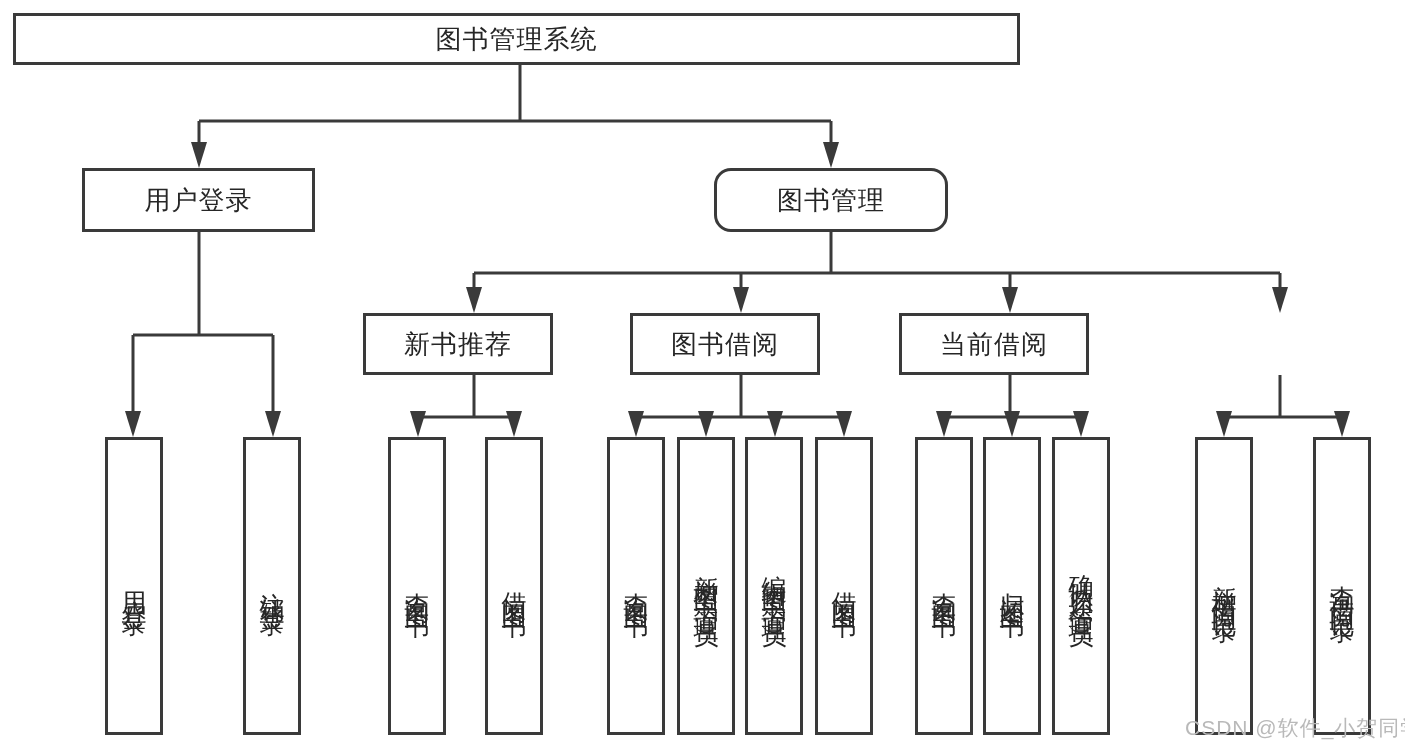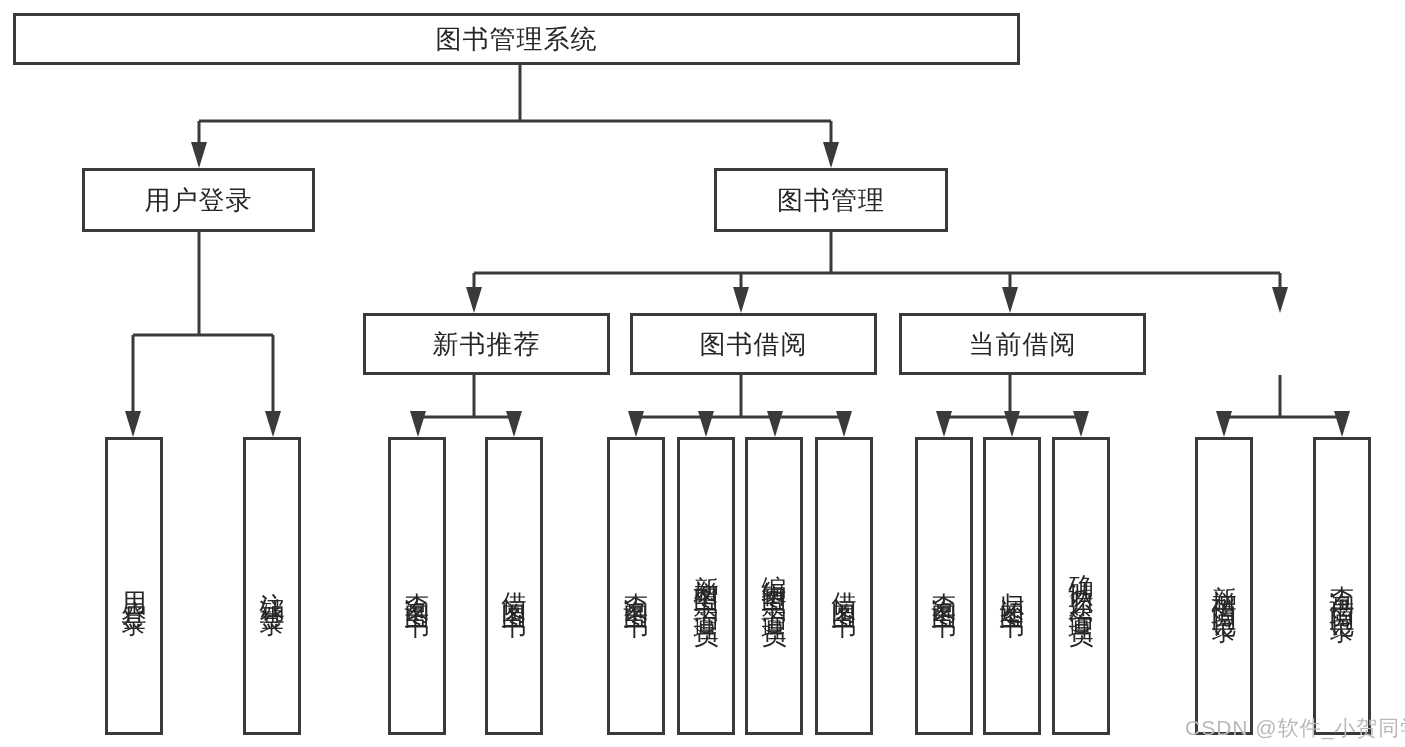--- a/index.html
+++ b/index.html
@@ -23,21 +23,21 @@
     border:3px solid var(--line);
     background:#fff;
     display:flex;align-items:center;justify-content:center;
     color:var(--text);
     font-size:26px;
     letter-spacing:1px;
     white-space:nowrap;
   }
   .root{left:13px;top:13px;width:1007px;height:52px;}
   .lvl2{top:168px;height:64px;}
-  .lvl3{top:313px;height:62px;width:247px;}
+  .lvl3{top:313px;height:62px;width:190px;}
   .leaf{top:437px;height:298px;width:58px;}
   .leaf span{
     writing-mode:vertical-rl;
     font-size:25px;
     letter-spacing:7px;
     line-height:1;
   }
   .wm{
     position:absolute;
     left:1185px;top:714px;
@@ -103,21 +103,21 @@
     <use href="#ah" x="1342" y="437"></use>
   </svg>
 
   <div class="box root">
     <span>图书管理系统</span>
   </div>
 
   <div class="box lvl2" style="left:82px;width:233px;">
     <span>用户登录</span>
   </div>
-  <div class="box lvl2" style="left:714px;width:234px;">
+  <div class="box lvl2" style="left:714px;width:234px;border-radius:17px;">
     <span>图书管理</span>
   </div>
 
   <div class="box lvl3" style="left:363px;">
     <span>新书推荐</span>
   </div>
   <div class="box lvl3" style="left:630px;">
     <span>图书借阅</span>
   </div>
   <div class="box lvl3" style="left:899px;">

